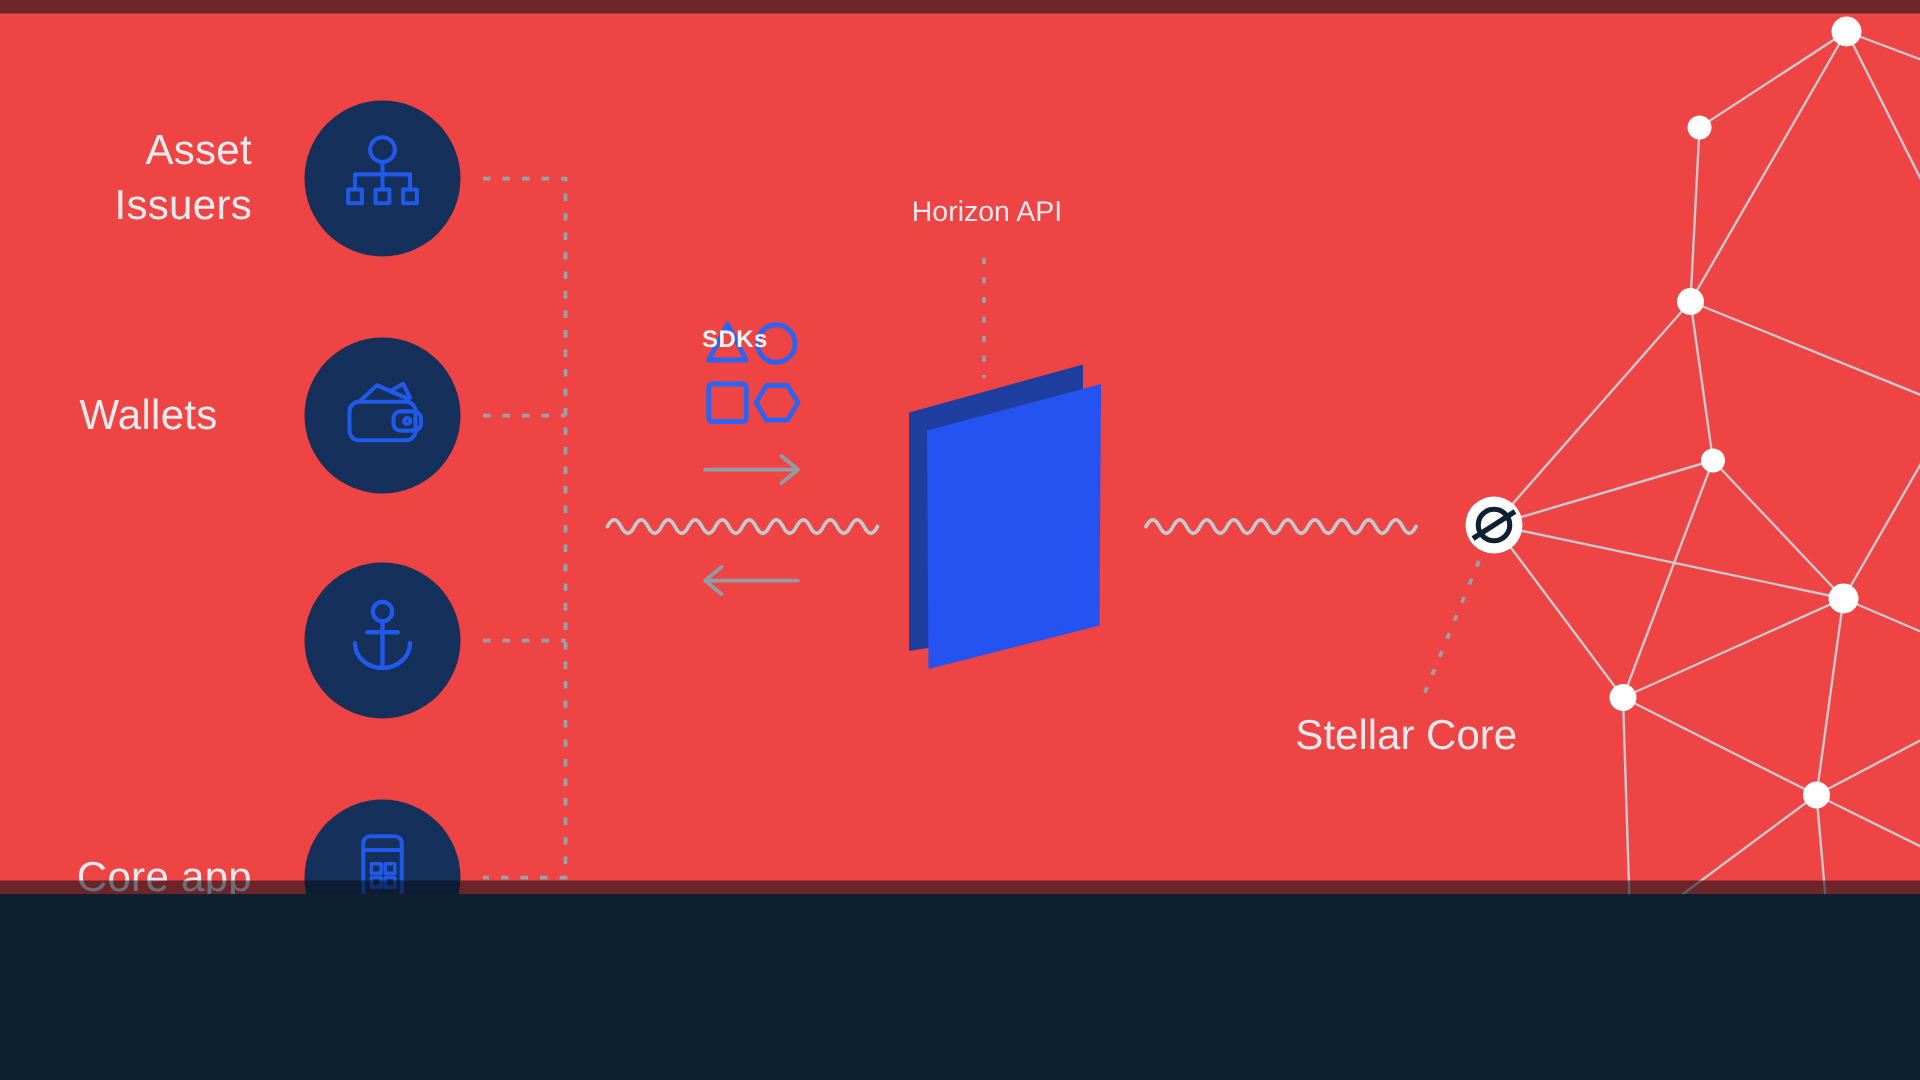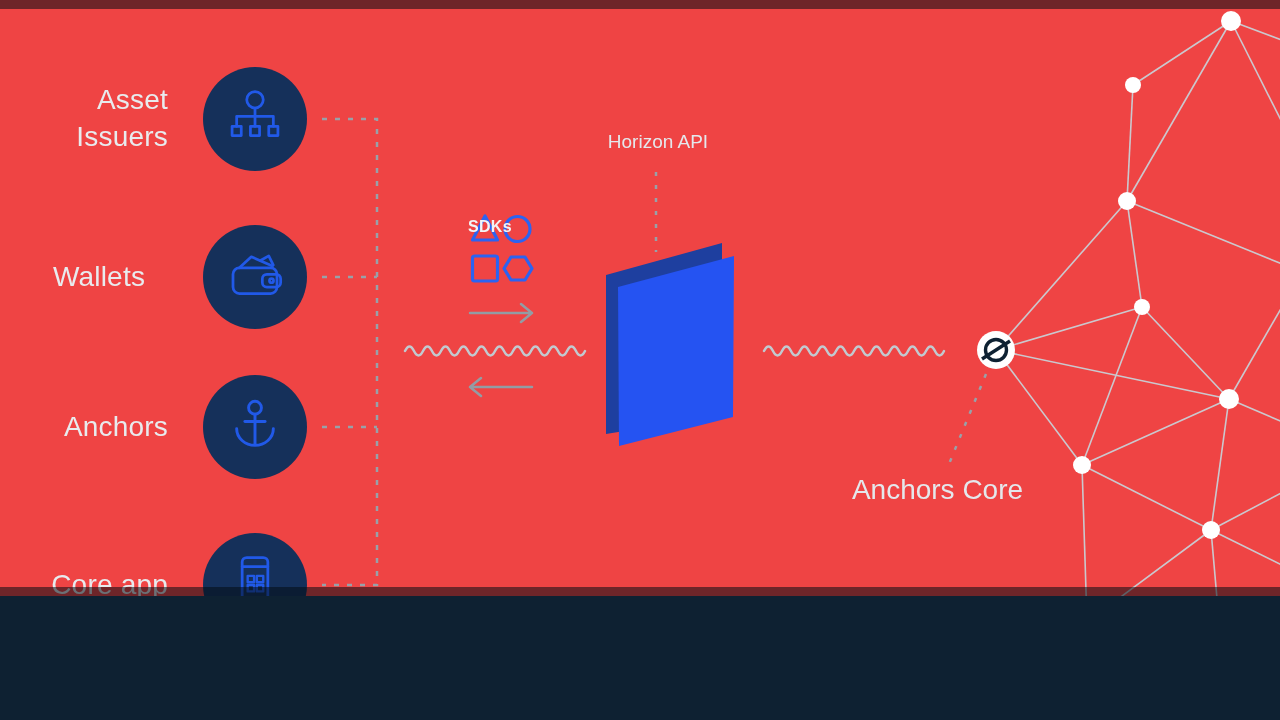--- a/index.html
+++ b/index.html
@@ -109,21 +109,20 @@
 
     <g>
       <circle cx="996" cy="350" r="19" fill="#ffffff"></circle>
       <circle cx="996" cy="350" r="10.5" fill="none" stroke="#0e2132" stroke-width="3.4"></circle>
       <line x1="982" y1="359" x2="1010" y2="341" stroke="#0e2132" stroke-width="3.4"></line>
     </g>
   </svg>
 
   <div class="label" style="left:30px;top:81px;width:138px;">Asset Issuers</div>
   <div class="label" style="left:30px;top:258px;width:138px;text-align:center;">Wallets</div>
-  <div class="label" style="left:30px;top:408px;width:138px;">Anchors</div>
   <div class="label" style="left:30px;top:566px;width:138px;">Core app</div>
 
   <div class="entity-badge" style="left:203px;top:67px;">
     <svg width="66" height="66" viewBox="0 0 72 72" fill="none" stroke="#2159e8" stroke-width="3" stroke-linecap="round" stroke-linejoin="round">
       <circle cx="36" cy="15" r="9"></circle>
       <path d="M36 24 V33 M16 44 V33 H56 V44 M36 33 V44"></path>
       <rect x="11" y="44" width="10" height="10"></rect>
       <rect x="31" y="44" width="10" height="10"></rect>
       <rect x="51" y="44" width="10" height="10"></rect>
     </svg>
@@ -156,17 +155,17 @@
         <rect x="28" y="26" width="7" height="7"></rect>
         <rect x="38" y="26" width="7" height="7"></rect>
         <rect x="28" y="36" width="7" height="7"></rect>
         <rect x="38" y="36" width="7" height="7"></rect>
       </g>
     </svg>
   </div>
 
   <div class="sdk-label">SDKs</div>
   <div class="horizon-label">Horizon API</div>
-  <div class="core-label">Anchors Core</div>
+  <div class="core-label">Stellar Core</div>
 
   <div class="edge-strip top"></div>
   <div class="edge-strip bottom"></div>
 </div>
 
 </body></html>

